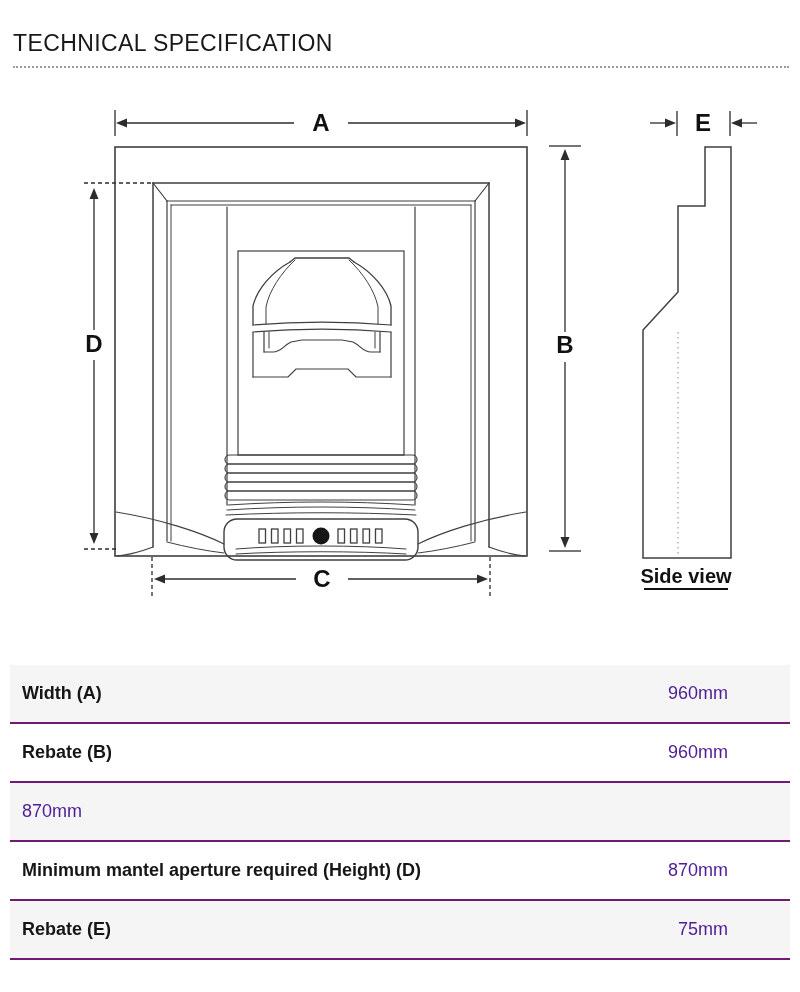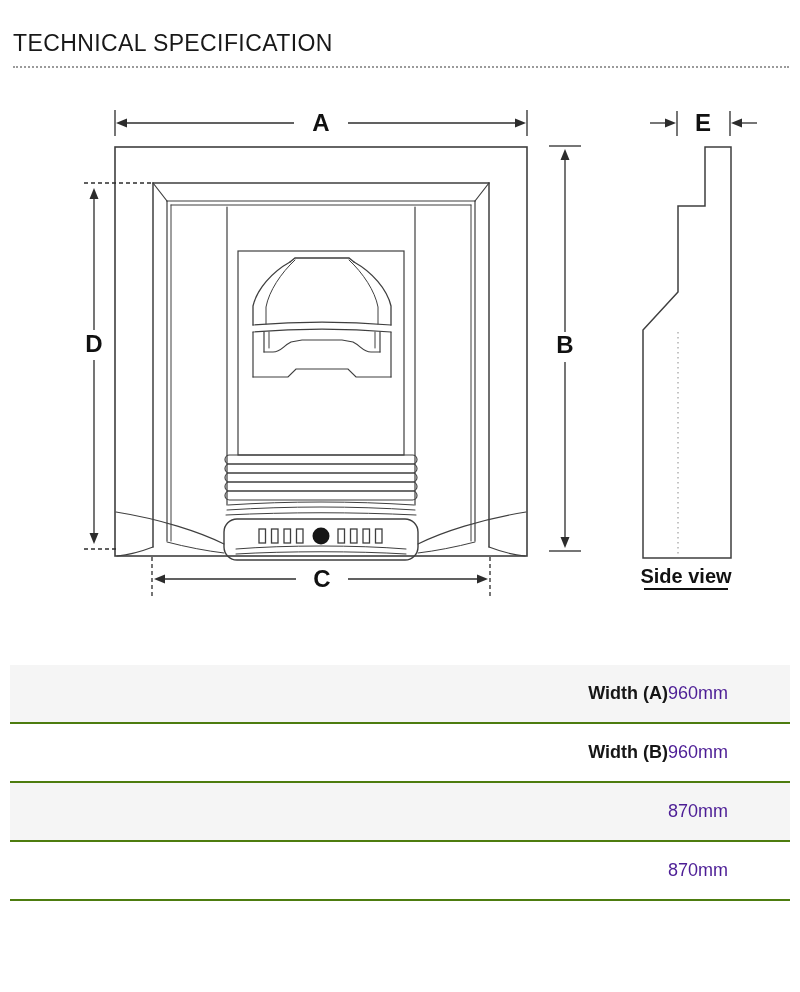--- a/index.html
+++ b/index.html
@@ -5,22 +5,22 @@
   html,body{margin:0;padding:0;background:#ffffff;}
   .page{position:relative;width:800px;height:992px;background:#fff;overflow:hidden;
         font-family:"Liberation Sans", sans-serif;color:#181818;}
   .page-title{position:absolute;left:13px;top:30px;font-size:23px;font-weight:400;
         letter-spacing:0.4px;color:#181818;white-space:nowrap;}
   .dotted-rule{position:absolute;left:13px;right:11px;top:66px;height:0;
         border-top:2px dotted #9b9b9b;}
   .diagram-svg{position:absolute;left:0;top:0;}
   .spec-table{position:absolute;left:10px;top:665px;width:780px;font-size:18px;}
   .spec-row{box-sizing:border-box;height:59px;display:flex;align-items:center;
-        justify-content:flex-end;padding:0 62px 0 12px;
-        border-bottom:2px solid #4d7c0f;background:#ffffff;}
+        justify-content:space-between;padding:0 62px 0 12px;
+        border-bottom:2px solid #701a75;background:#ffffff;}
   .spec-row.alt{background:#f5f5f5;}
   .spec-label{font-weight:700;color:#161616;}
   .spec-value{font-weight:400;color:#4c1d95;}
   .dim-label{font:700 24px "Liberation Sans", sans-serif;fill:#111;}
   .caption-label{font:700 20px "Liberation Sans", sans-serif;fill:#111;}
 </style>
 </head>
 <body>
 
 <div class="page">
@@ -160,24 +160,29 @@
       <path d="M644,589 H728" stroke="#111" stroke-width="1.8"></path>
     </g>
   </svg>
 
   <div class="spec-table">
     <div class="spec-row alt">
       <span class="spec-label">Width (A)</span>
       <span class="spec-value">960mm</span>
     </div>
     <div class="spec-row">
-      <span class="spec-label">Width (B)</span>
+      <span class="spec-label">Rebate (B)</span>
       <span class="spec-value">960mm</span>
     </div>
     <div class="spec-row alt">
       <span class="spec-value">870mm</span>
     </div>
     <div class="spec-row">
+      <span class="spec-label">Minimum mantel aperture required (Height) (D)</span>
       <span class="spec-value">870mm</span>
+    </div>
+    <div class="spec-row alt">
+      <span class="spec-label">Rebate (E)</span>
+      <span class="spec-value">75mm</span>
     </div>
   </div>
 
 </div>
 
 </body></html>

